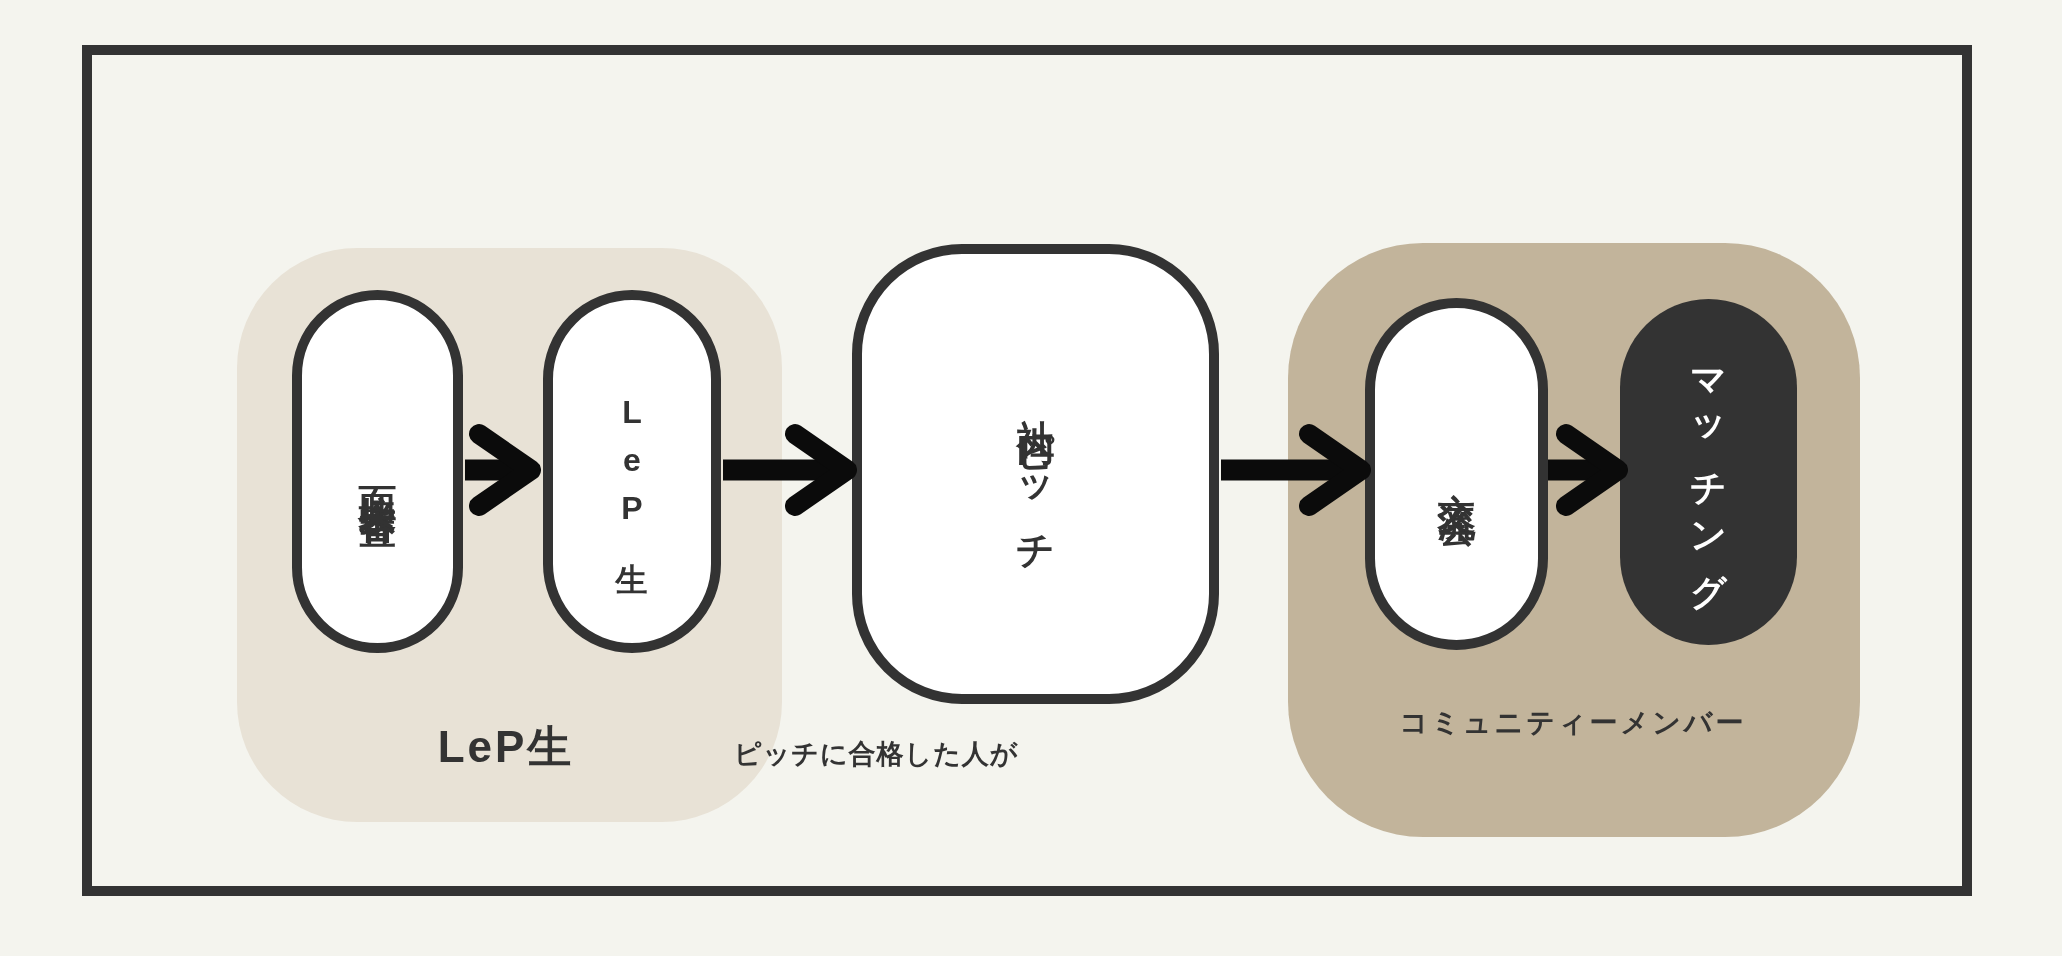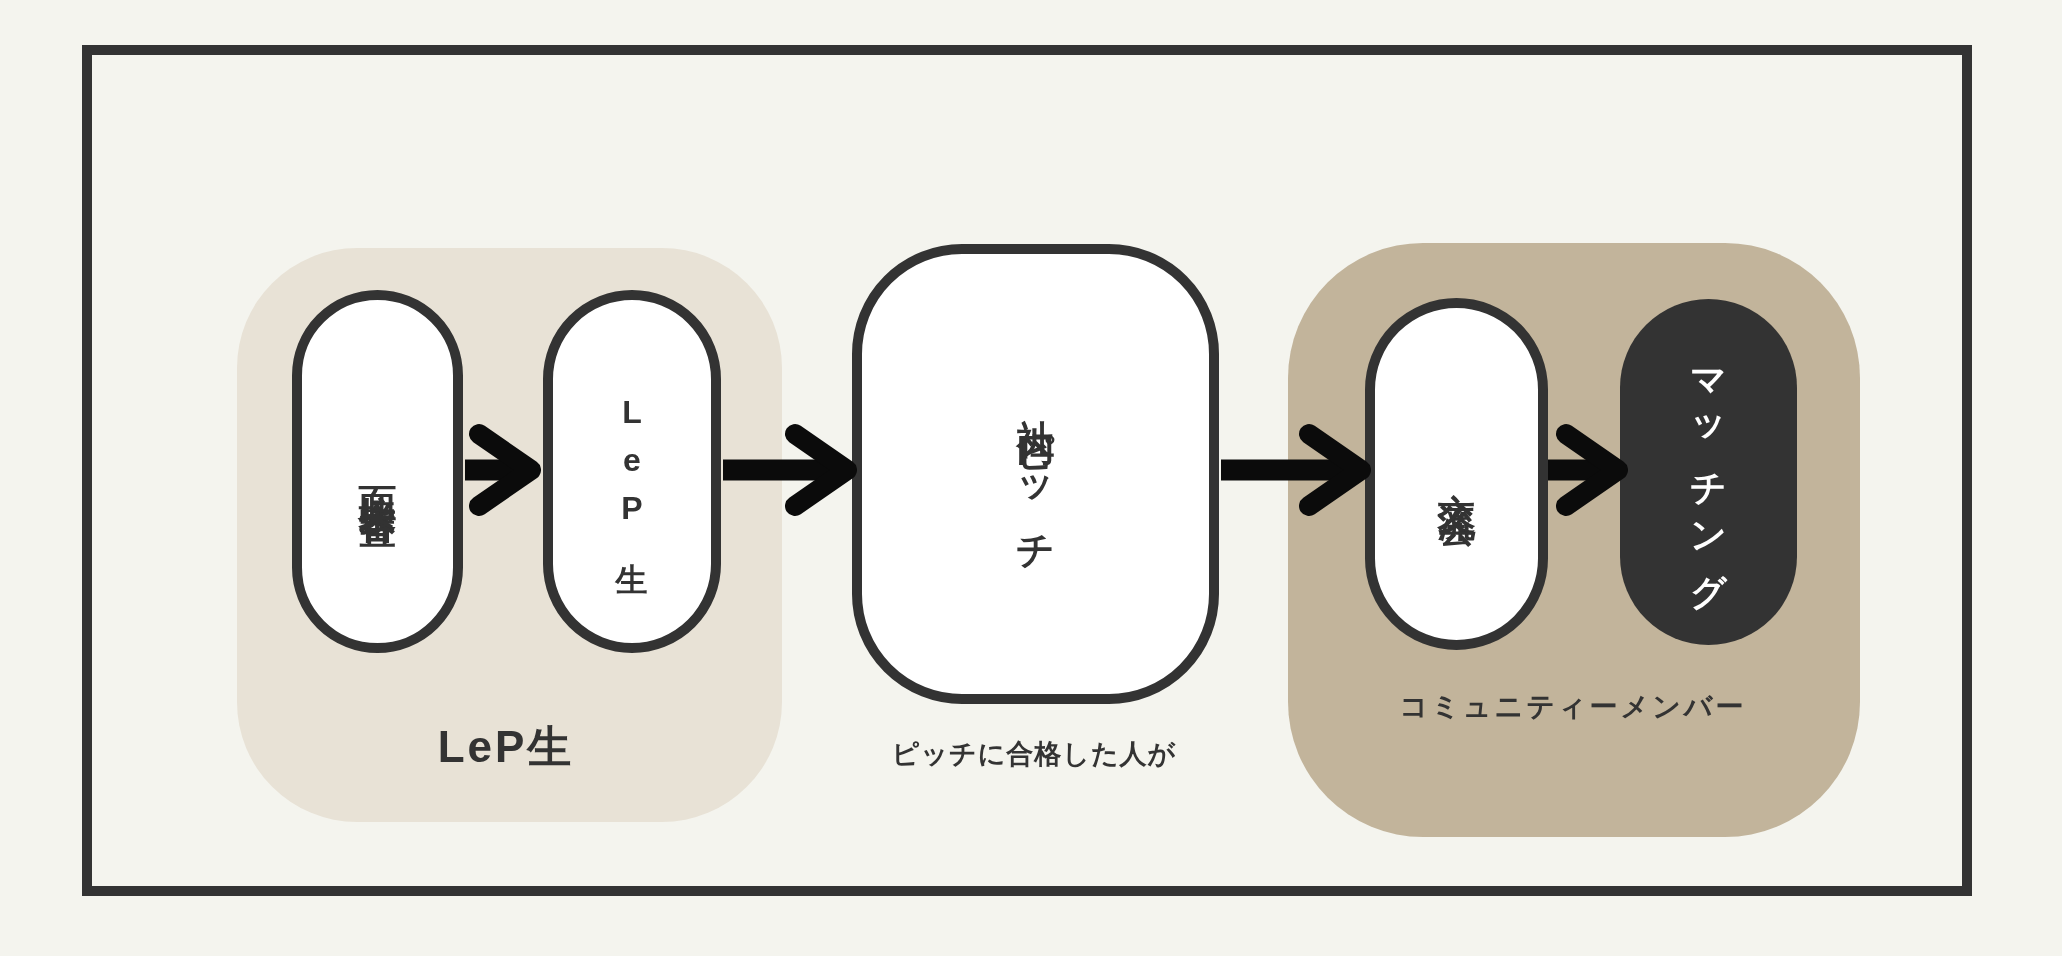--- a/index.html
+++ b/index.html
@@ -51,26 +51,26 @@
     color:#FFFFFF;font-size:36px;letter-spacing:9px;
   }
   .group-label{
     position:absolute;color:#333333;font-weight:bold;white-space:nowrap;
     transform:translateX(-50%);
   }
   .label-lep{
     left:506px;top:718px;font-size:44px;letter-spacing:3px;
   }
   .label-community{
-    left:1573px;top:688px;font-size:28px;letter-spacing:3px;font-family:Liberation Serif, serif;
+    left:1573px;top:704px;font-size:28px;letter-spacing:3px;font-family:Liberation Serif, serif;
   }
   .caption{
     position:absolute;left:1034px;top:736px;width:600px;
     transform:translateX(-50%);
-    text-align:center;color:#333333;font-weight:bold;
+    color:#333333;font-weight:bold;
     font-size:27px;line-height:1.35;letter-spacing:1px;white-space:nowrap;
   }
   .arrow{
     position:absolute;
   }
   .arrow line{stroke:#0B0B0B;stroke-width:21;}
   .arrow polyline{fill:none;stroke:#0B0B0B;stroke-width:20;stroke-linecap:round;stroke-linejoin:round;}
 </style>
 </head>
 <body>

